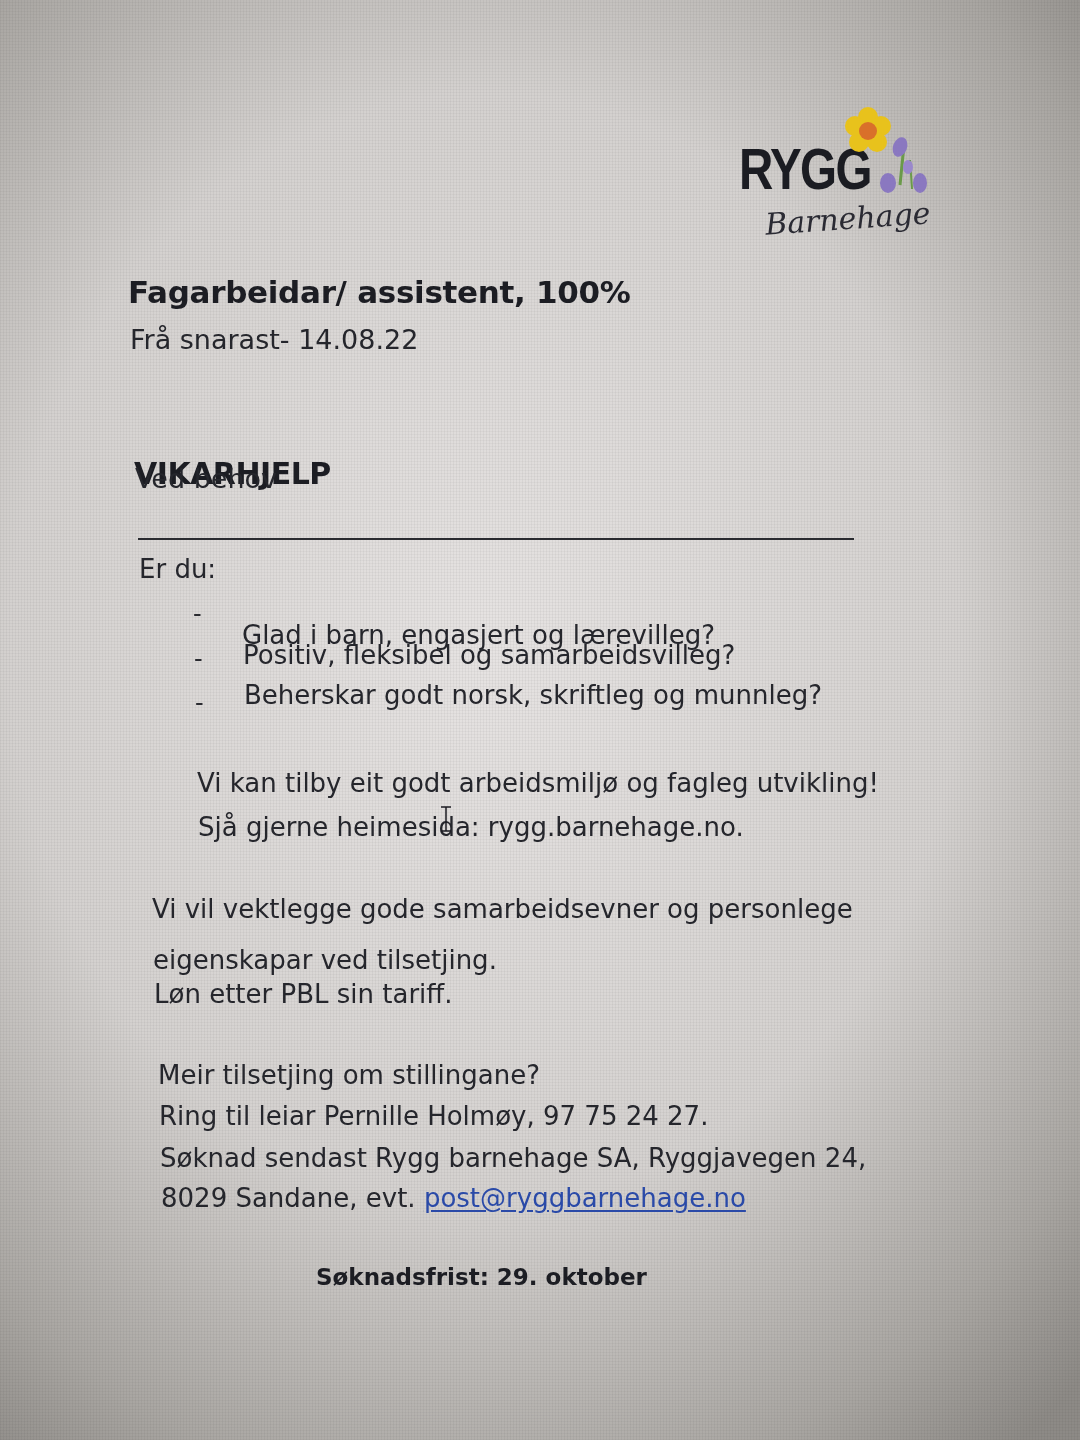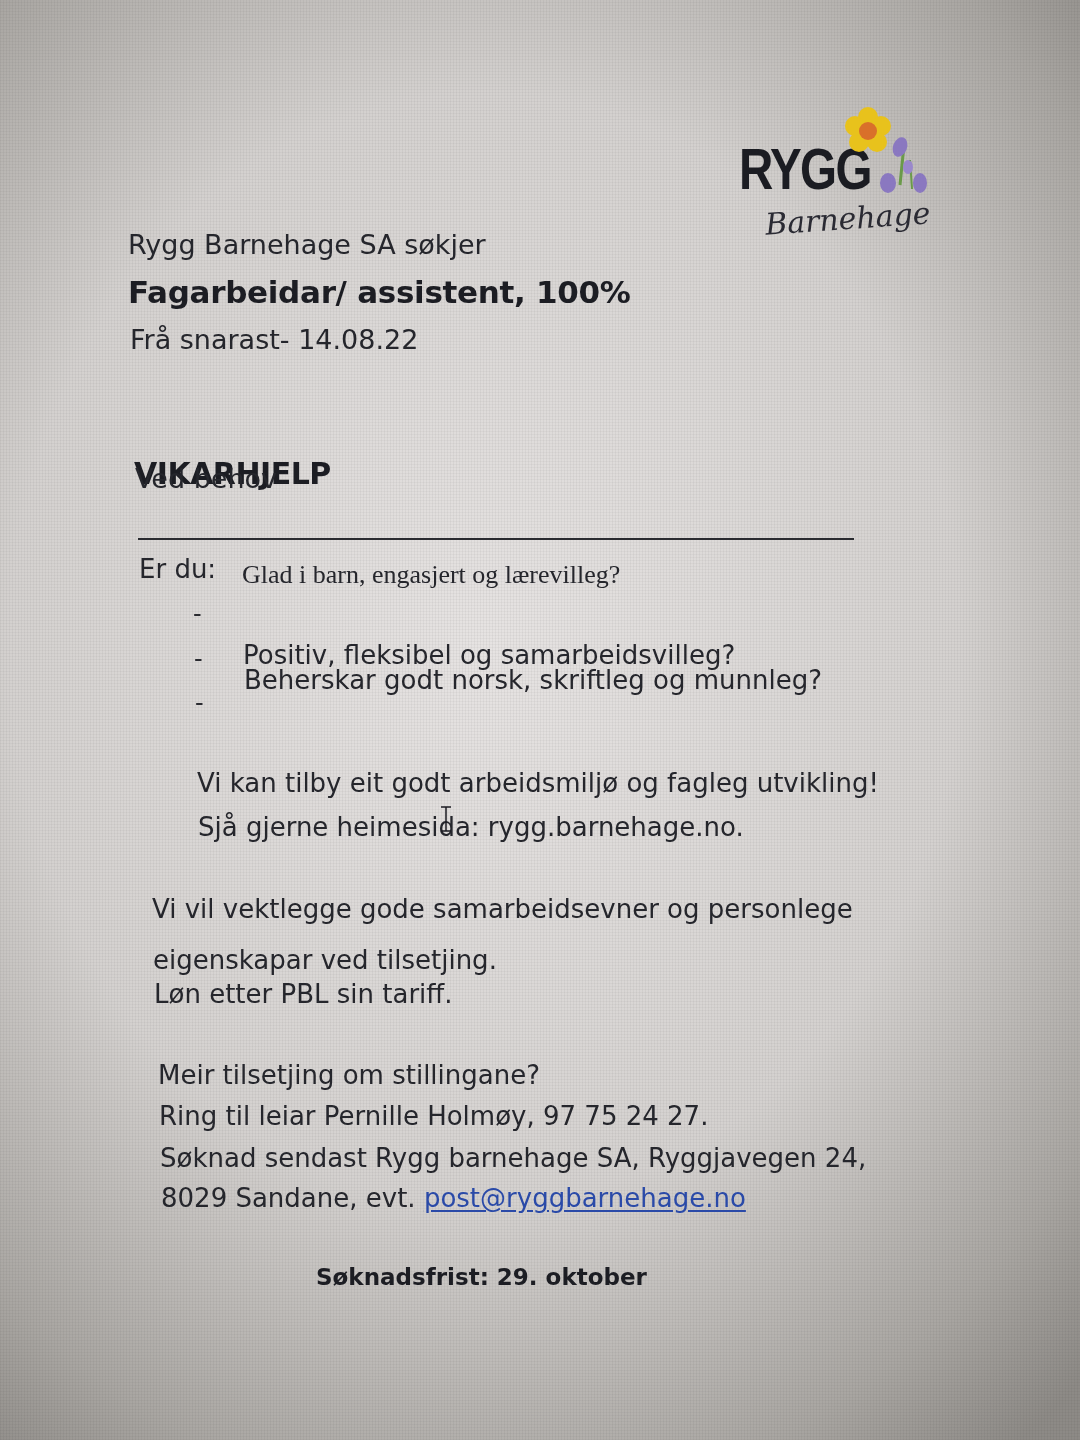--- a/index.html
+++ b/index.html
@@ -109,43 +109,42 @@
       <path d="M60 80 L64 40" stroke="#6a9a4a" stroke-width="3" fill="none"></path>
       <path d="M72 84 L70 55" stroke="#6a9a4a" stroke-width="2" fill="none"></path>
       <ellipse cx="60" cy="42" rx="7" ry="10" fill="#8a78c0" transform="rotate(20 60 42)"></ellipse>
       <ellipse cx="48" cy="78" rx="8" ry="10" fill="#8a78c0"></ellipse>
       <ellipse cx="80" cy="78" rx="7" ry="10" fill="#8a78c0"></ellipse>
       <ellipse cx="68" cy="62" rx="5" ry="7" fill="#9a88cc"></ellipse>
     </svg>
     <div class="logo-script">Barnehage</div>
   </div>
 
-  <div class="abs t-heading-sm" style="left:128px; top:229px;">Rygg Barnehage SA søkjer</div>
   <div class="abs t-heading-bold" style="left:128px; top:274px;">Fagarbeidar/ assistent, 100%</div>
   <div class="abs t-heading-sm" style="left:130px; top:324px;">Frå snarast- 14.08.22</div>
 
   <div class="abs t-bold-caps" style="left:134px; top:416px;margin-top:40px;">VIKARHJELP</div>
   <div class="abs t-heading-sm" style="left:135px; top:463px;">Ved behov</div>
 
   <div class="divider"></div>
 
   <div class="abs t-body" style="left:139px; top:554px;">Er du:</div>
 
   <div>
     <div>
       <span class="bullet-dash" style="left:193px; top:600px;">-</span>
-      <span class="abs t-body" style="left:242px; top:560px;font-family:Liberation Serif, serif;">Glad i barn, engasjert og lærevilleg?</span>
+      <span class="abs t-body" style="left:242px; top:620px;">Glad i barn, engasjert og lærevilleg?</span>
     </div>
     <div>
       <span class="bullet-dash" style="left:194px; top:645px;">-</span>
       <span class="abs t-body" style="left:243px; top:640px;">Positiv, fleksibel og samarbeidsvilleg?</span>
     </div>
     <div>
       <span class="bullet-dash" style="left:195px; top:689px;">-</span>
-      <span class="abs t-body" style="left:244px; top:665px;">Beherskar godt norsk, skriftleg og munnleg?</span>
+      <span class="abs t-body" style="left:244px; top:680px;">Beherskar godt norsk, skriftleg og munnleg?</span>
     </div>
   </div>
 
   <div class="abs t-body" style="left:197px; top:768px;">Vi kan tilby eit godt arbeidsmiljø og fagleg utvikling!</div>
   <div class="abs t-body" style="left:198px; top:812px;">Sjå gjerne heimesida: rygg.barnehage.no.</div>
 
   <svg class="ibeam" viewBox="0 0 12 26">
     <path d="M1 1 H11 M6 1 V25 M1 25 H11" stroke="#1c1d23" stroke-width="1.5" fill="none"></path>
   </svg>
 

